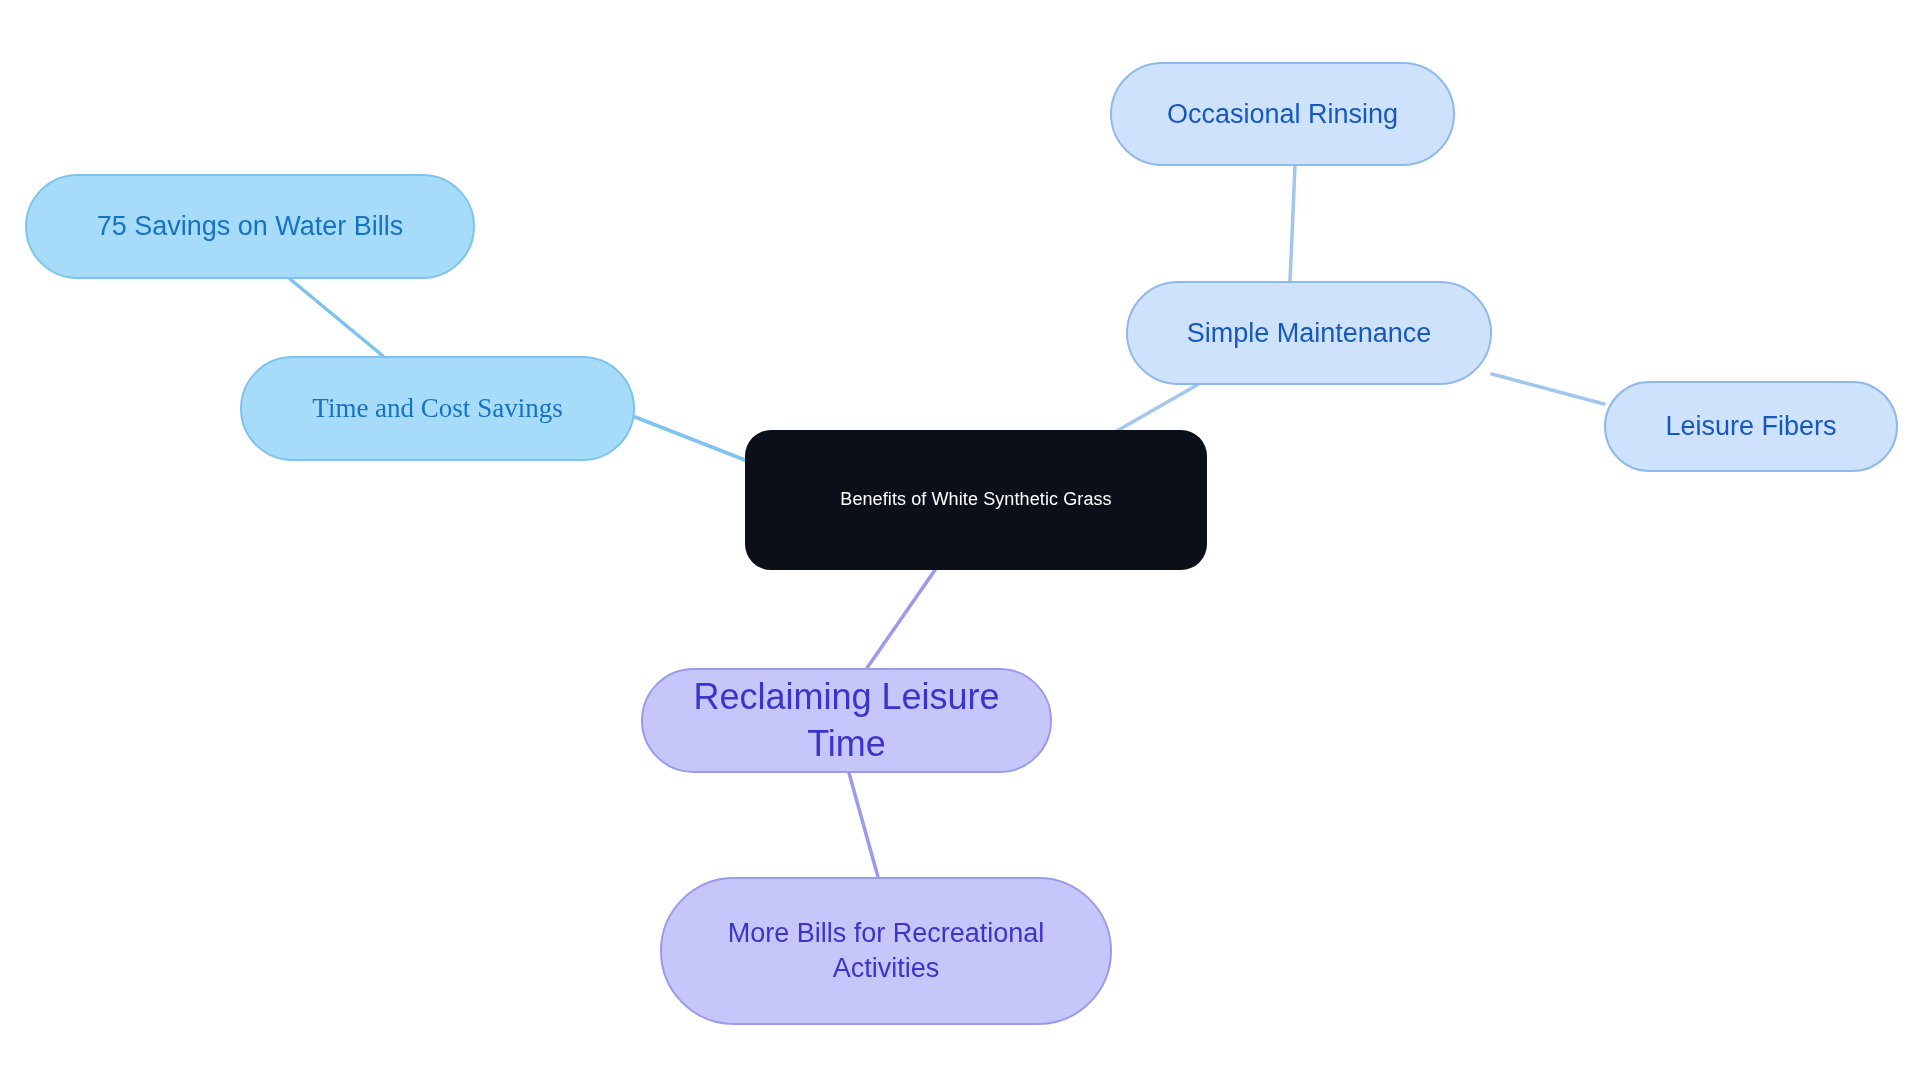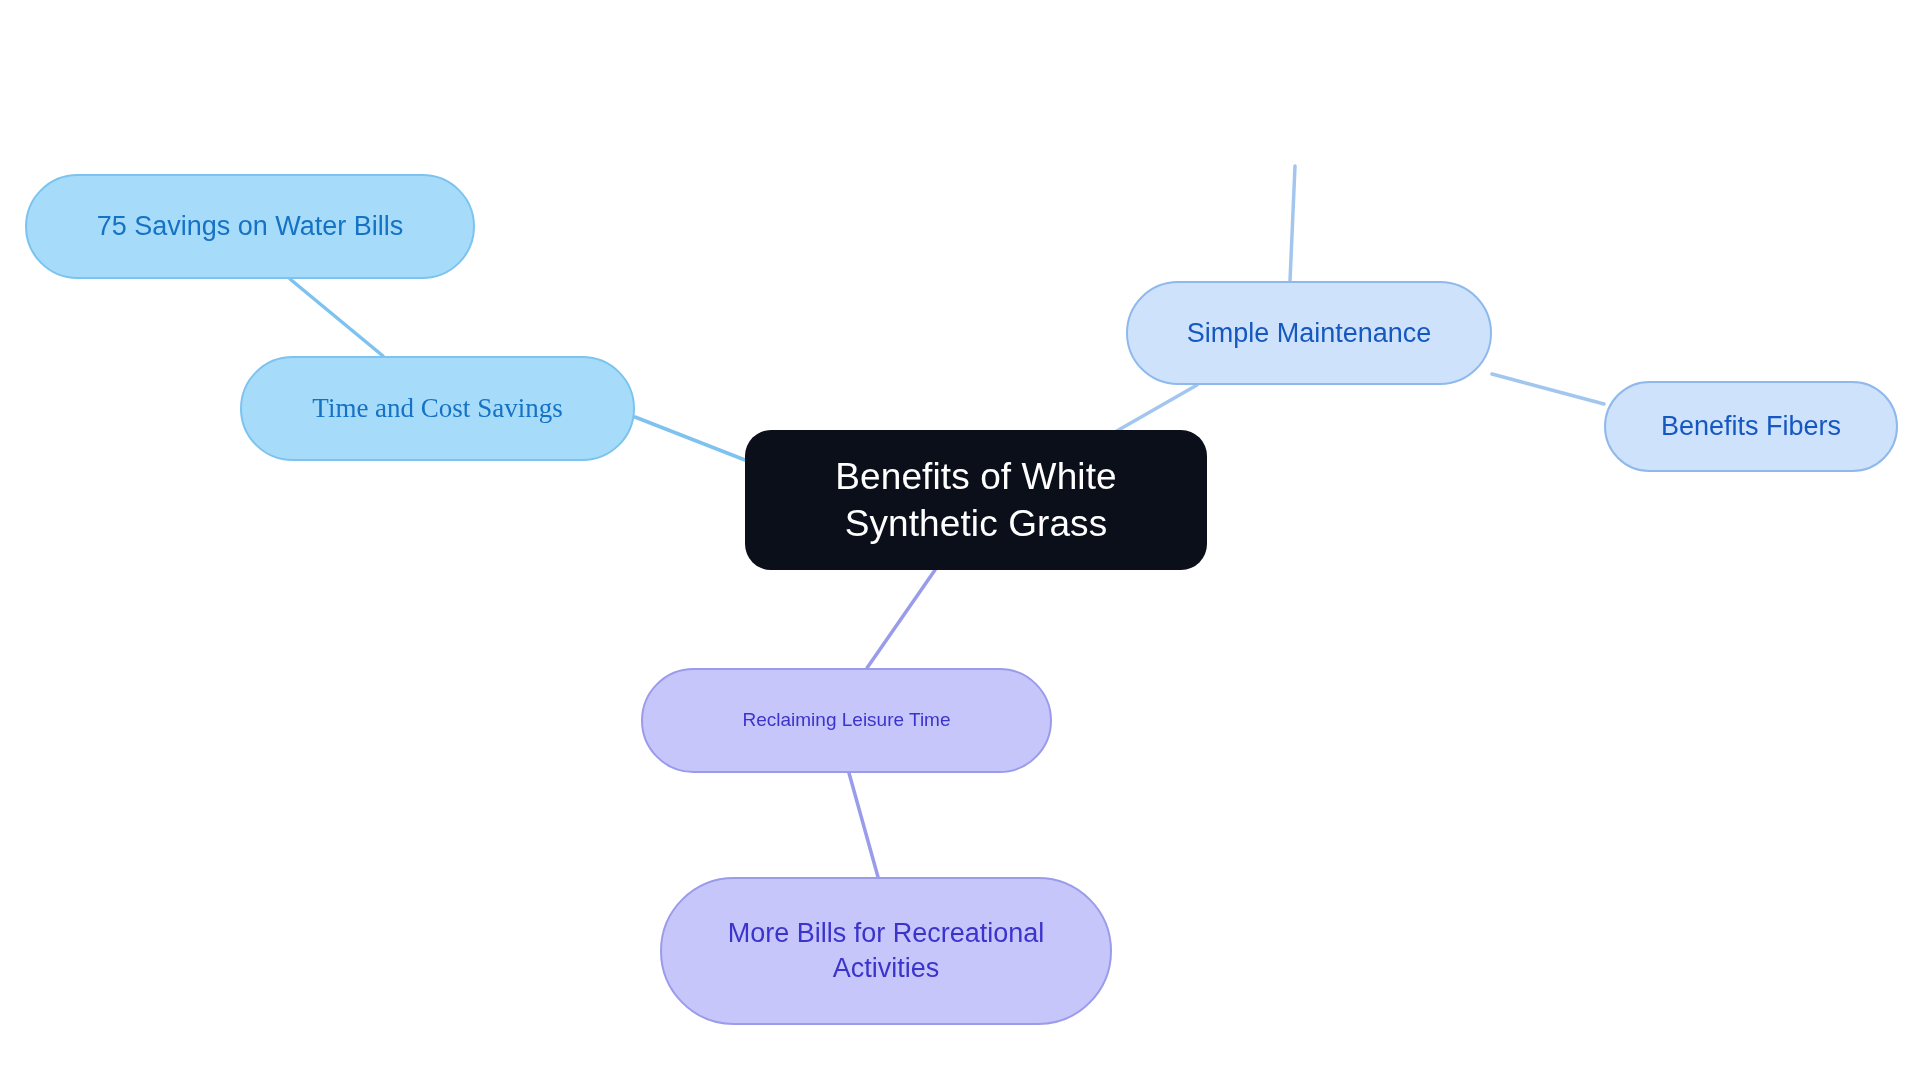--- a/index.html
+++ b/index.html
@@ -40,21 +40,21 @@
     text-align: center;
     border-radius: 999px;
     line-height: 1.28;
     white-space: pre-line;
   }
 
   .node-root {
     border-radius: 26px;
     background: #0b0f19;
     color: #ffffff;
-    font-size: 37px;
+    font-size: 18px;
     letter-spacing: 0.1px;
     padding: 0 44px;
   }
 
   .node-branch-blue {
     background: #a6dcfa;
     border: 2px solid #7cc3ef;
     color: #1572c4;
     font-size: 27px;
     padding: 0 24px;
@@ -81,21 +81,21 @@
     border: 2px solid #8fb9ec;
     color: #1558c0;
     font-size: 27px;
     padding: 0 24px;
   }
 
   .node-branch-purple {
     background: #c6c6fa;
     border: 2px solid #9b9bec;
     color: #3b34cc;
-    font-size: 19px;
+    font-size: 36px;
     padding: 8px 24px;
   }
 
   .node-leaf-purple {
     background: #c6c6fa;
     border: 2px solid #9b9bec;
     color: #3b34cc;
     font-size: 27px;
     padding: 0 24px;
   }
@@ -124,23 +124,26 @@
   </div>
 
   <div class="node node-leaf-blue" style="left: 25px; top: 174px; width: 450px; height: 105px; background: rgb(166, 220, 250); border-color: rgb(124, 195, 239); color: rgb(21, 114, 196);">
     <span>75 Savings on Water Bills</span>
   </div>
 
   <div class="node node-branch-lightblue" style="left: 1126px; top: 281px; width: 366px; height: 104px; background: rgb(207, 226, 251); border-color: rgb(143, 185, 236); color: rgb(21, 88, 192);">
     <span>Simple Maintenance</span>
   </div>
 
+  <div class="node node-leaf-lightblue" style="left: 1110px; top: 62px; width: 345px; height: 104px; background: rgb(207, 226, 251); border-color: rgb(143, 185, 236); color: rgb(21, 88, 192);">
+    <span>Occasional Rinsing</span>
+  </div>
 
   <div class="node node-leaf-lightblue" style="left: 1604px; top: 381px; width: 294px; height: 91px; background: rgb(207, 226, 251); border-color: rgb(143, 185, 236); color: rgb(21, 88, 192);">
-    <span>Benefits Fibers</span>
+    <span>Leisure Fibers</span>
   </div>
 
   <div class="node node-branch-purple" style="left: 641px; top: 668px; width: 411px; height: 105px; background: rgb(198, 198, 250); border-color: rgb(155, 155, 236); color: rgb(59, 52, 204);">
     <span>Reclaiming Leisure Time</span>
   </div>
 
   <div class="node node-leaf-purple" style="left: 660px; top: 877px; width: 452px; height: 148px; background: rgb(198, 198, 250); border-color: rgb(155, 155, 236); color: rgb(59, 52, 204);">
     <span>More Bills for Recreational
 Activities</span>
   </div>

